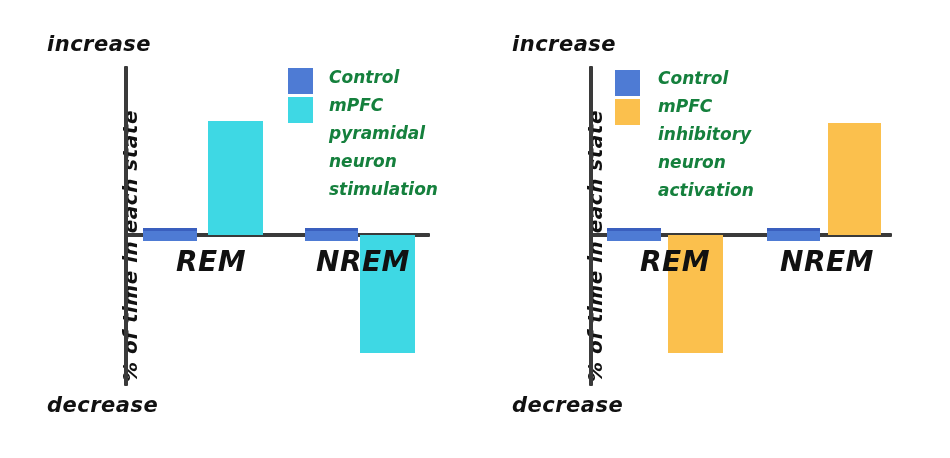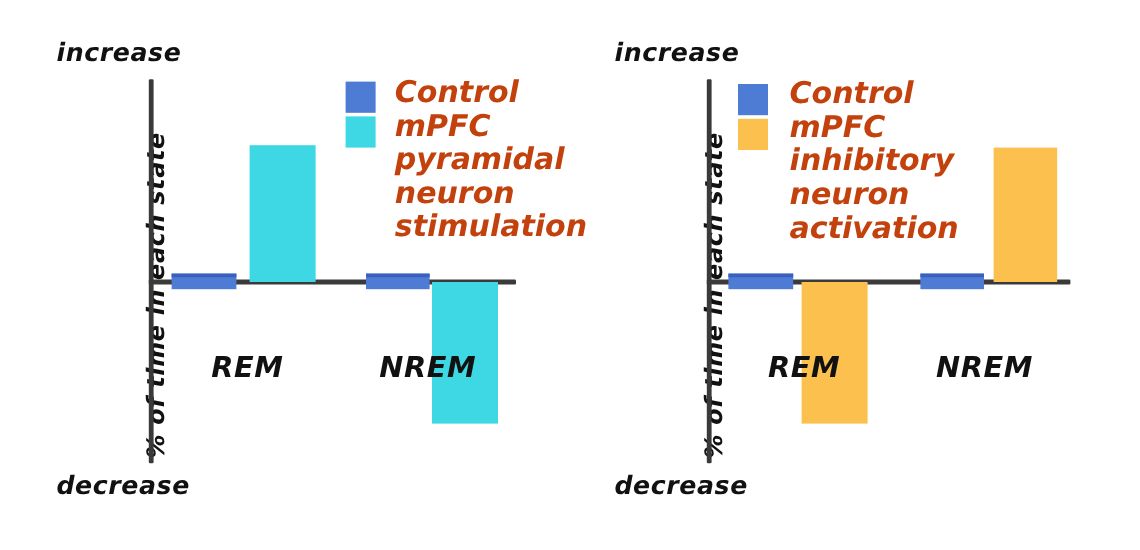--- a/index.html
+++ b/index.html
@@ -54,23 +54,22 @@
   }
   .lbl-increase, .lbl-decrease {
     font-size: 21px;
   }
   .lbl-axis-y {
     font-size: 20px;
     transform-origin: 0 0;
     transform: rotate(-90deg);
   }
   .lbl-cat {
-    font-size: 24px;
+    font-size: 28px;
     font-weight: 700;
-    margin-top: 47px;
   }
 
   
   .bar {
     position: absolute;
   }
   .bar-control {
     background: #4e7bd4;
     border-top: 3px solid #3a5fbe;
   }
@@ -82,22 +81,22 @@
   .legend-swatch {
     position: absolute;
     width: 25px;
     height: 26px;
   }
   .legend-text {
     position: absolute;
     font-family: "DejaVu Sans", sans-serif;
     font-style: italic;
     font-weight: 600;
-    font-size: 25px;
-    color: #c2410c;
+    font-size: 17px;
+    color: #15803d;
     line-height: 28px;
     white-space: pre;
   }
 </style>
 </head>
 <body>
 
 <div id="figure">
 
   <div class="panel" id="panel-left">

